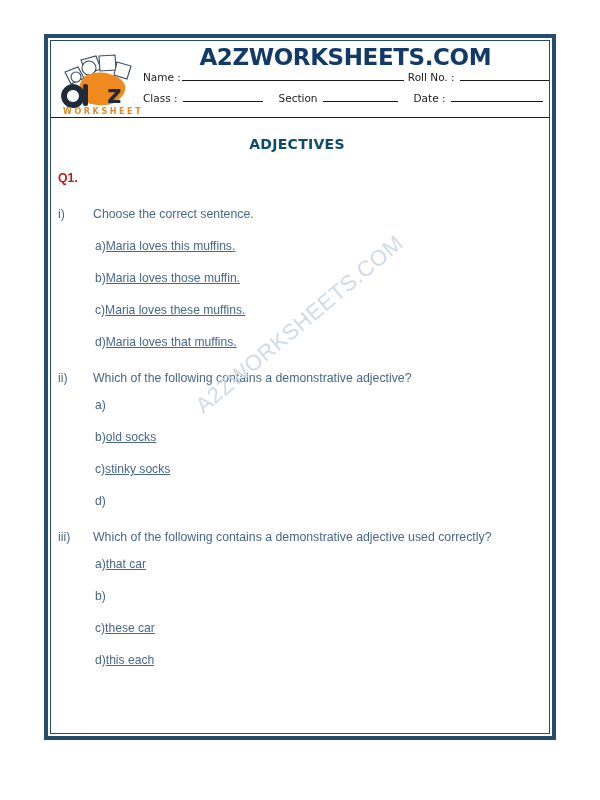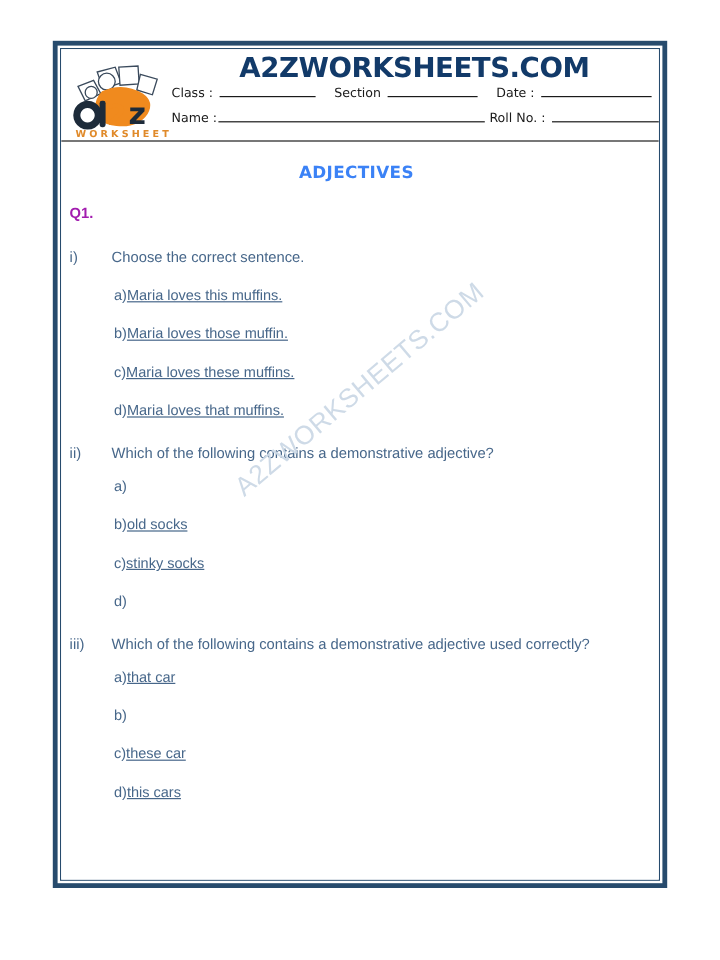--- a/index.html
+++ b/index.html
@@ -126,36 +126,36 @@
     font-family: "Liberation Sans", sans-serif;
     color: #3c5a77;
   }
 
   .sheet-title {
     text-align: center;
     font-family: "DejaVu Sans", sans-serif;
     font-size: 14px;
     font-weight: bold;
     letter-spacing: 0.3px;
-    color: #3b82f6;
+    color: #0c4a6e;
     margin-top: 19px;
     margin-bottom: 0;
   }
 
   .instruction {
     display: flex;
     margin-top: 19px;
     font-size: 12.3px;
     color: #47678a;
     line-height: 15px;
   }
   .instruction .qnum {
     flex: 0 0 38px;
     font-weight: bold;
-    color: #a21caf;
+    color: #b91c1c;
     font-size: 12.3px;
     padding-left: 3px;
   }
 
   .question {
     display: flex;
     margin-top: 20px;
     font-size: 12.3px;
     color: #47678a;
     line-height: 16px;
@@ -236,36 +236,36 @@
           <text x="34" y="58" font-family="DejaVu Sans, sans-serif" font-size="24" font-weight="bold" fill="#f08a1e">2</text>
           <text x="52" y="57" font-family="DejaVu Sans, sans-serif" font-size="25" font-weight="bold" fill="#1d2b3a">z</text>
           <text x="8" y="68" font-family="DejaVu Sans, sans-serif" font-size="8" font-weight="bold" letter-spacing="2.6" fill="#e08a2a">WORKSHEETS</text>
         </svg>
       </div>
 
       <div class="header-right">
         <div class="brand">A2ZWORKSHEETS.COM</div>
 
         <div class="field-row">
+          <span class="lbl">Name :</span>
+          <span class="rule name"></span>
+          <span class="lbl">Roll No. :</span>
+          <span class="rule roll"></span>
+        </div>
+
+        <div class="field-row">
           <span class="lbl">Class :</span>
           <span class="rule class"></span>
           <span class="gap-sm"></span>
           <span class="lbl">Section</span>
           <span class="rule section"></span>
           <span class="gap-sm"></span>
           <span class="lbl">Date :</span>
           <span class="rule date"></span>
         </div>
-
-        <div class="field-row">
-          <span class="lbl">Name :</span>
-          <span class="rule name"></span>
-          <span class="lbl">Roll No. :</span>
-          <span class="rule roll"></span>
-        </div>
       </div>
 
       <div class="header-sep"></div>
     </div>
 
     <div class="body">
 
       <div class="sheet-title">ADJECTIVES</div>
 
       <div class="instruction">
@@ -332,21 +332,21 @@
           </div>
           <div class="option">
             <span class="olabel">b)</span>
           </div>
           <div class="option">
             <span class="olabel">c)</span>
             <span class="otext">these car</span>
           </div>
           <div class="option">
             <span class="olabel">d)</span>
-            <span class="otext">this cars</span>
+            <span class="otext">this each</span>
           </div>
         </div>
       </div>
 
     </div>
 
     <div class="watermark">A2ZWORKSHEETS.COM</div>
 
   </div>
 </div>

